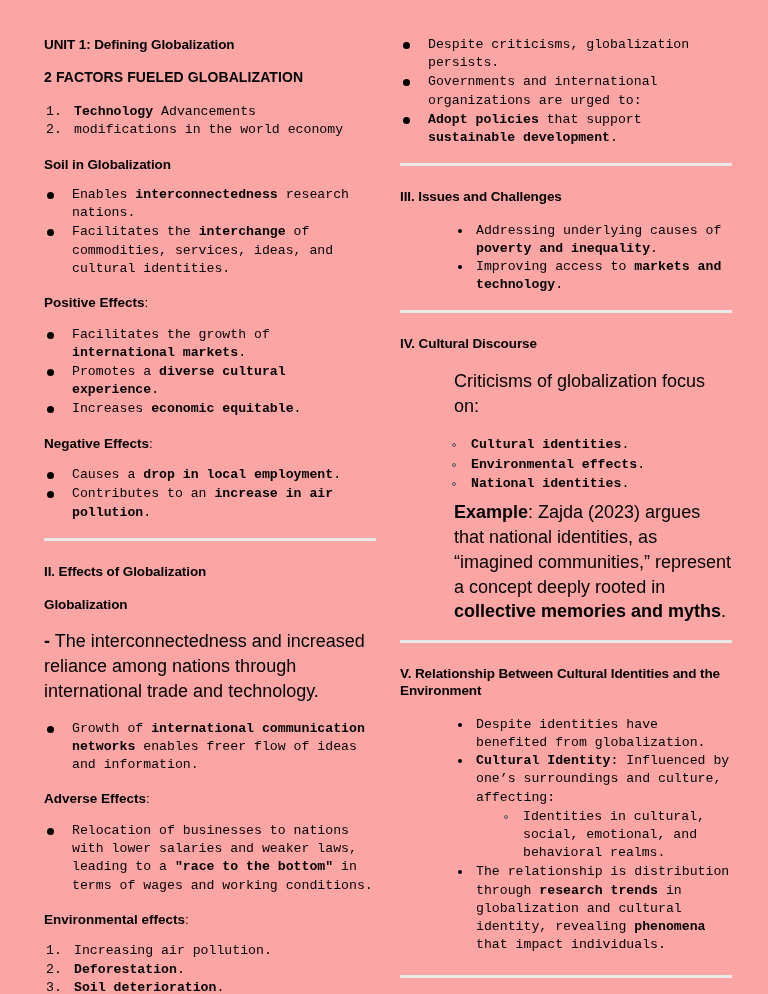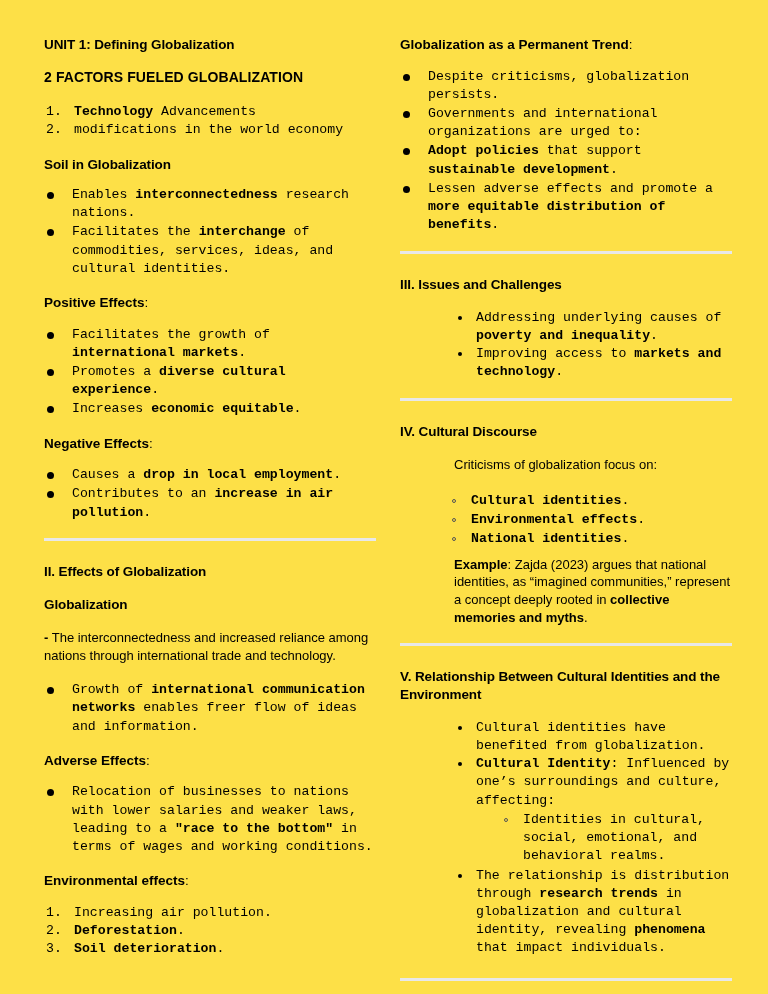--- a/index.html
+++ b/index.html
@@ -11,21 +11,21 @@
     width: 768px;
     height: 994px;
     font-family: "Liberation Sans", sans-serif;
     color: #000000;
     -webkit-font-smoothing: antialiased;
   }
   .page {
     position: relative;
     width: 768px;
     height: 994px;
-    background: #fde047;
+    background: #fca5a5;
     box-sizing: border-box;
     padding: 36px 40px 0 44px;
   }
   .columns {
     display: flex;
     align-items: flex-start;
     gap: 24px;
   }
   .col {
     width: 332px;
@@ -51,21 +51,21 @@
   .heading-colon {
     font-size: 13.5px;
     font-weight: bold;
     line-height: 1.3;
     margin: 0 0 14px 0;
   }
   .heading-colon .plain { font-weight: normal; }
 
   
   p.para {
-    font-size: 13px;
+    font-size: 18px;
     line-height: 1.38;
     margin: 0 0 16px 0;
   }
   p.para.indent {
     margin-left: 54px;
     margin-bottom: 18px;
   }
   p.para.indent-ex {
     margin-left: 54px;
     margin-bottom: 16px;
@@ -277,36 +277,30 @@
         <li>
           <span class="num">3.</span>
           <b>Soil deterioration</b><span>.</span>
         </li>
       </ol>
 
     </div>
 
     <div class="col col-right">
 
-      <div class="heading-colon">
-        <span>Globalization as a Permanent Trend</span><span class="plain">:</span>
-      </div>
 
       <ul class="disc">
         <li>
           <span>Despite criticisms, globalization persists.</span>
         </li>
         <li>
           <span>Governments and international organizations are urged to:</span>
         </li>
         <li>
           <b>Adopt policies</b><span> that support </span><b>sustainable development</b><span>.</span>
-        </li>
-        <li>
-          <span>Lessen adverse effects and promote a </span><b>more equitable distribution of benefits</b><span>.</span>
         </li>
       </ul>
 
       <hr class="divider">
 
       <h2 class="heading">III. Issues and Challenges</h2>
 
       <ul class="small-dot">
         <li>
           <span>Addressing underlying causes of </span><b>poverty and inequality</b><span>.</span>
@@ -339,21 +333,21 @@
       <p class="para indent-ex">
         <b>Example</b><span>: Zajda (2023) argues that national identities, as “imagined communities,” represent a concept deeply rooted in </span><b>collective memories and myths</b><span>.</span>
       </p>
 
       <hr class="divider">
 
       <h2 class="heading">V. Relationship Between Cultural Identities and the Environment</h2>
 
       <ul class="small-dot">
         <li>
-          <span>Cultural identities have benefited from globalization.</span>
+          <span>Despite identities have benefited from globalization.</span>
         </li>
         <li>
           <b>Cultural Identity</b><span>: Influenced by one’s surroundings and culture, affecting:</span>
           <ul class="circle">
             <li>
               <span>Identities in cultural, social, emotional, and behavioral realms.</span>
             </li>
           </ul>
         </li>
         <li>

